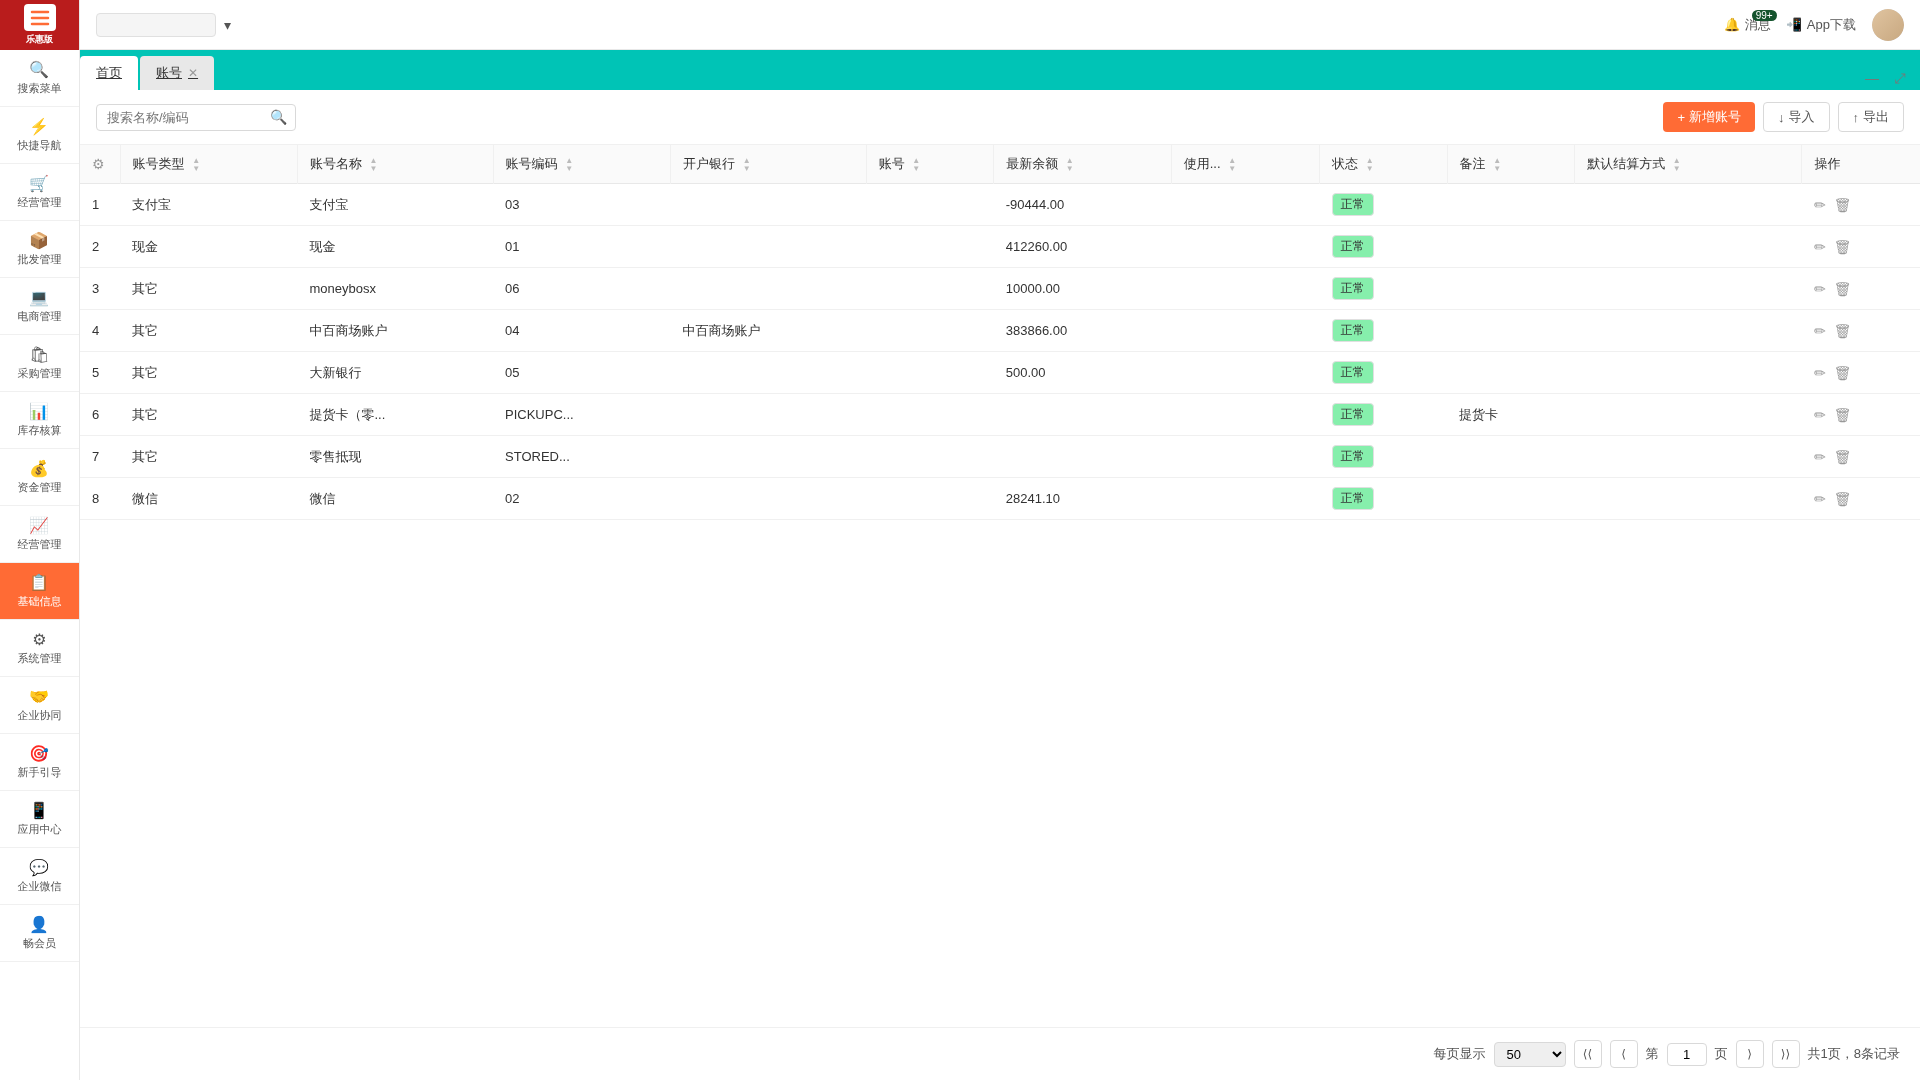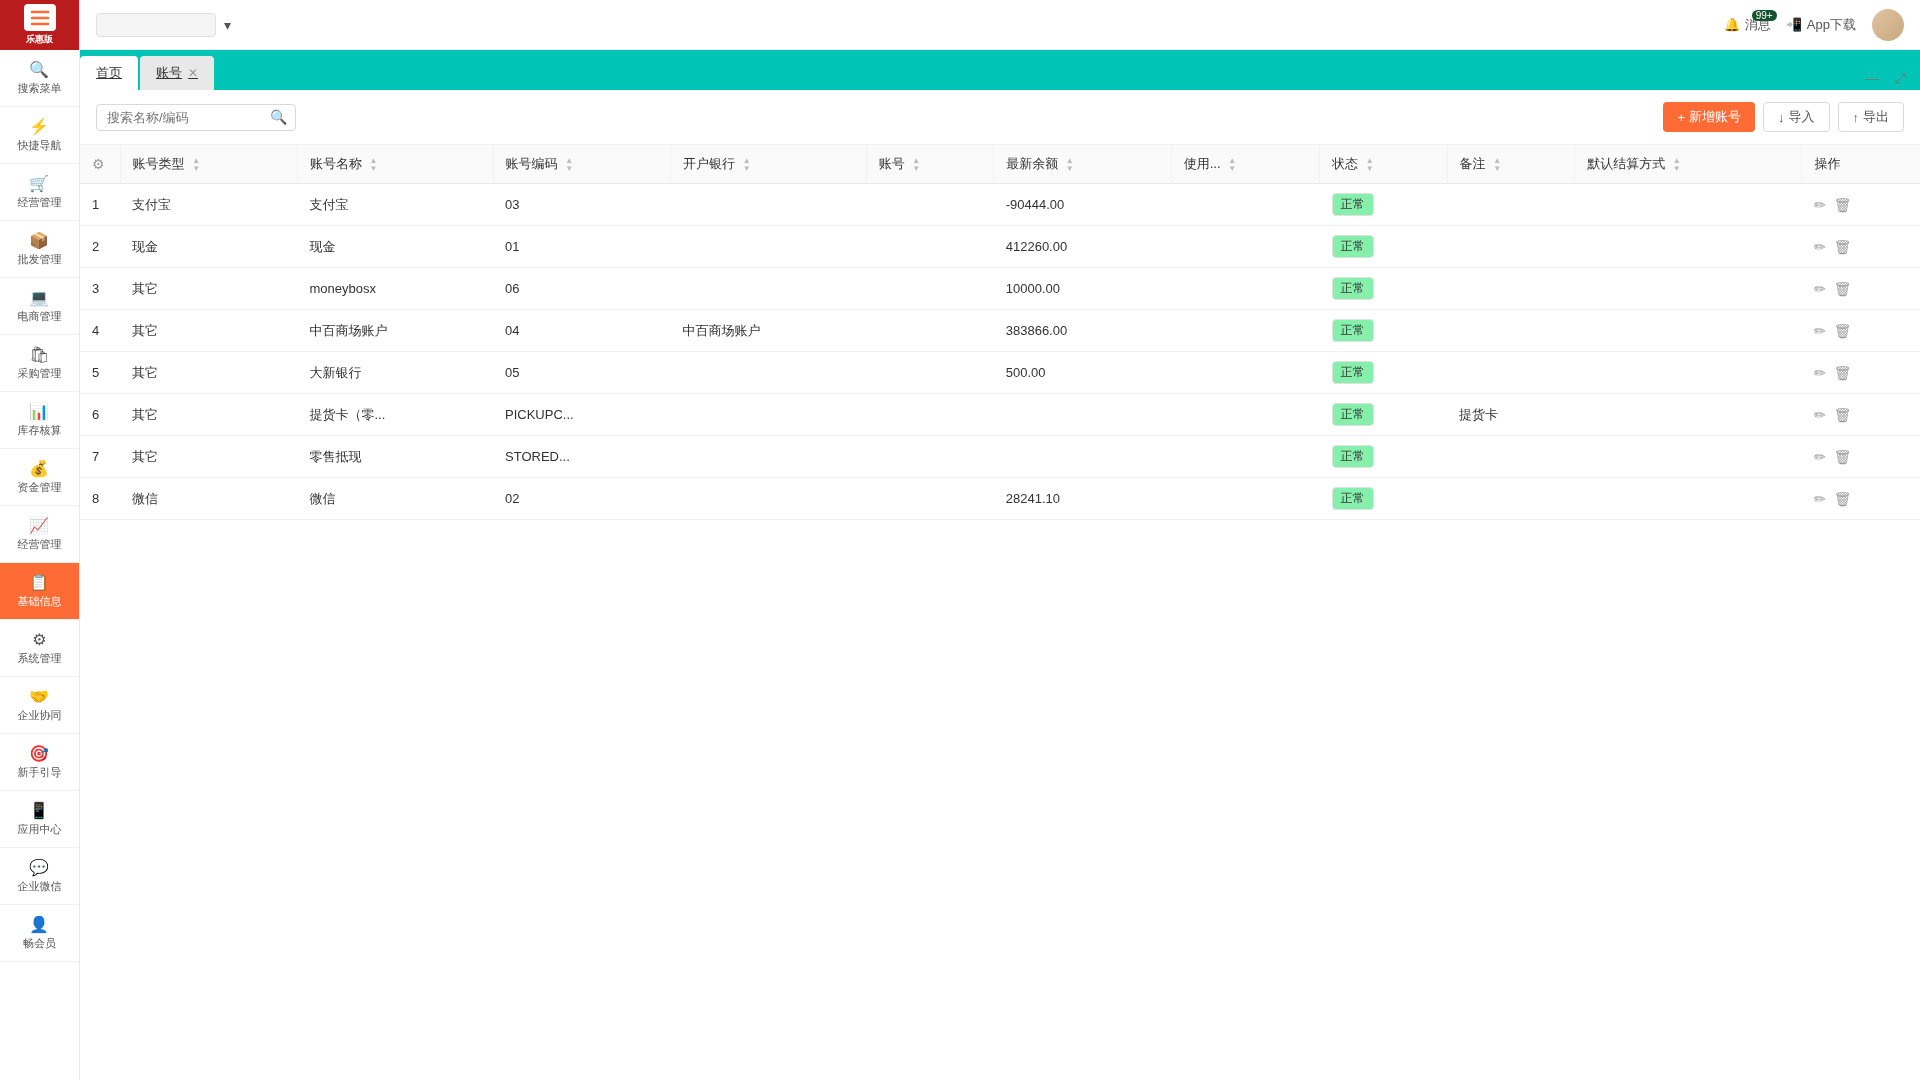--- a/index.html
+++ b/index.html
@@ -741,14 +741,29 @@
       <div class="action-btns">
         <span class="action-icon" title="编辑">✏</span>
         <span class="action-icon" title="删除">🗑</span>
       </div>
     </td>
   </tr>
           </tbody>
       </table>
     </div>
 
+    <div class="pagination">
+      <span>每页显示</span>
+      <select class="page-size-select">
+        <option>50</option>
+        <option>100</option>
+      </select>
+      <button class="page-btn">⟨⟨</button>
+      <button class="page-btn">⟨</button>
+      <span>第</span>
+      <input class="page-input" type="text" value="1" style="">
+      <span>页</span>
+      <button class="page-btn">⟩</button>
+      <button class="page-btn">⟩⟩</button>
+      <span>共1页，8条记录</span>
+    </div>
   </div>
 </div>
 
 </body></html>

